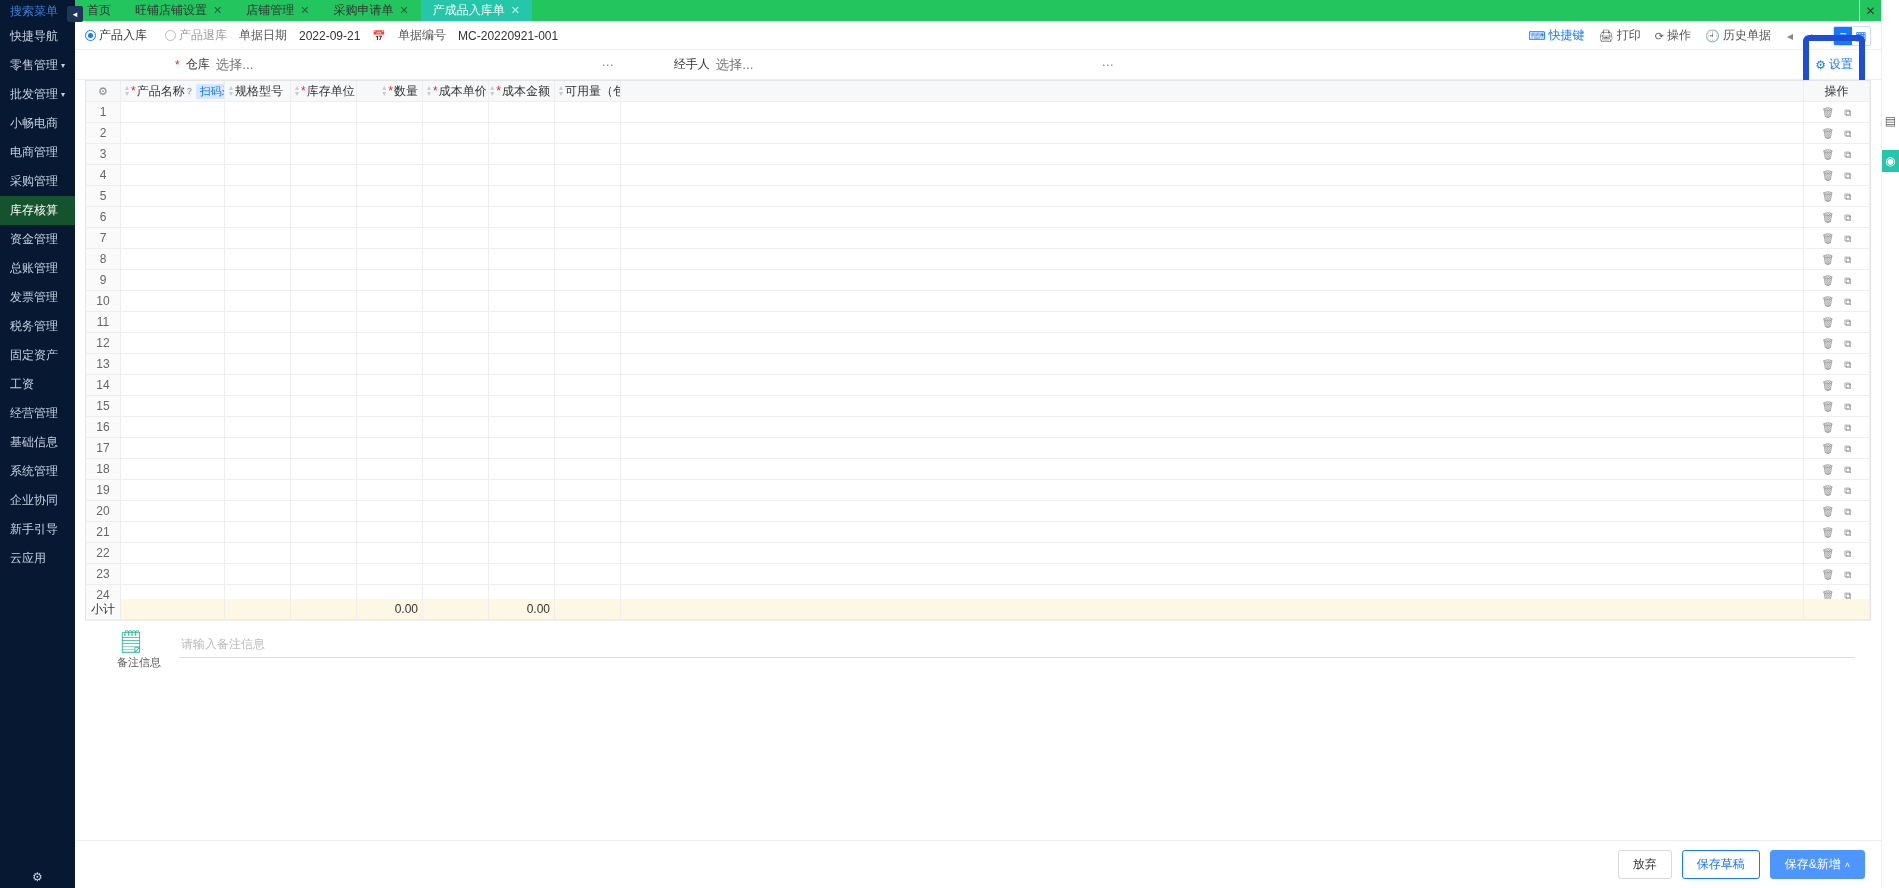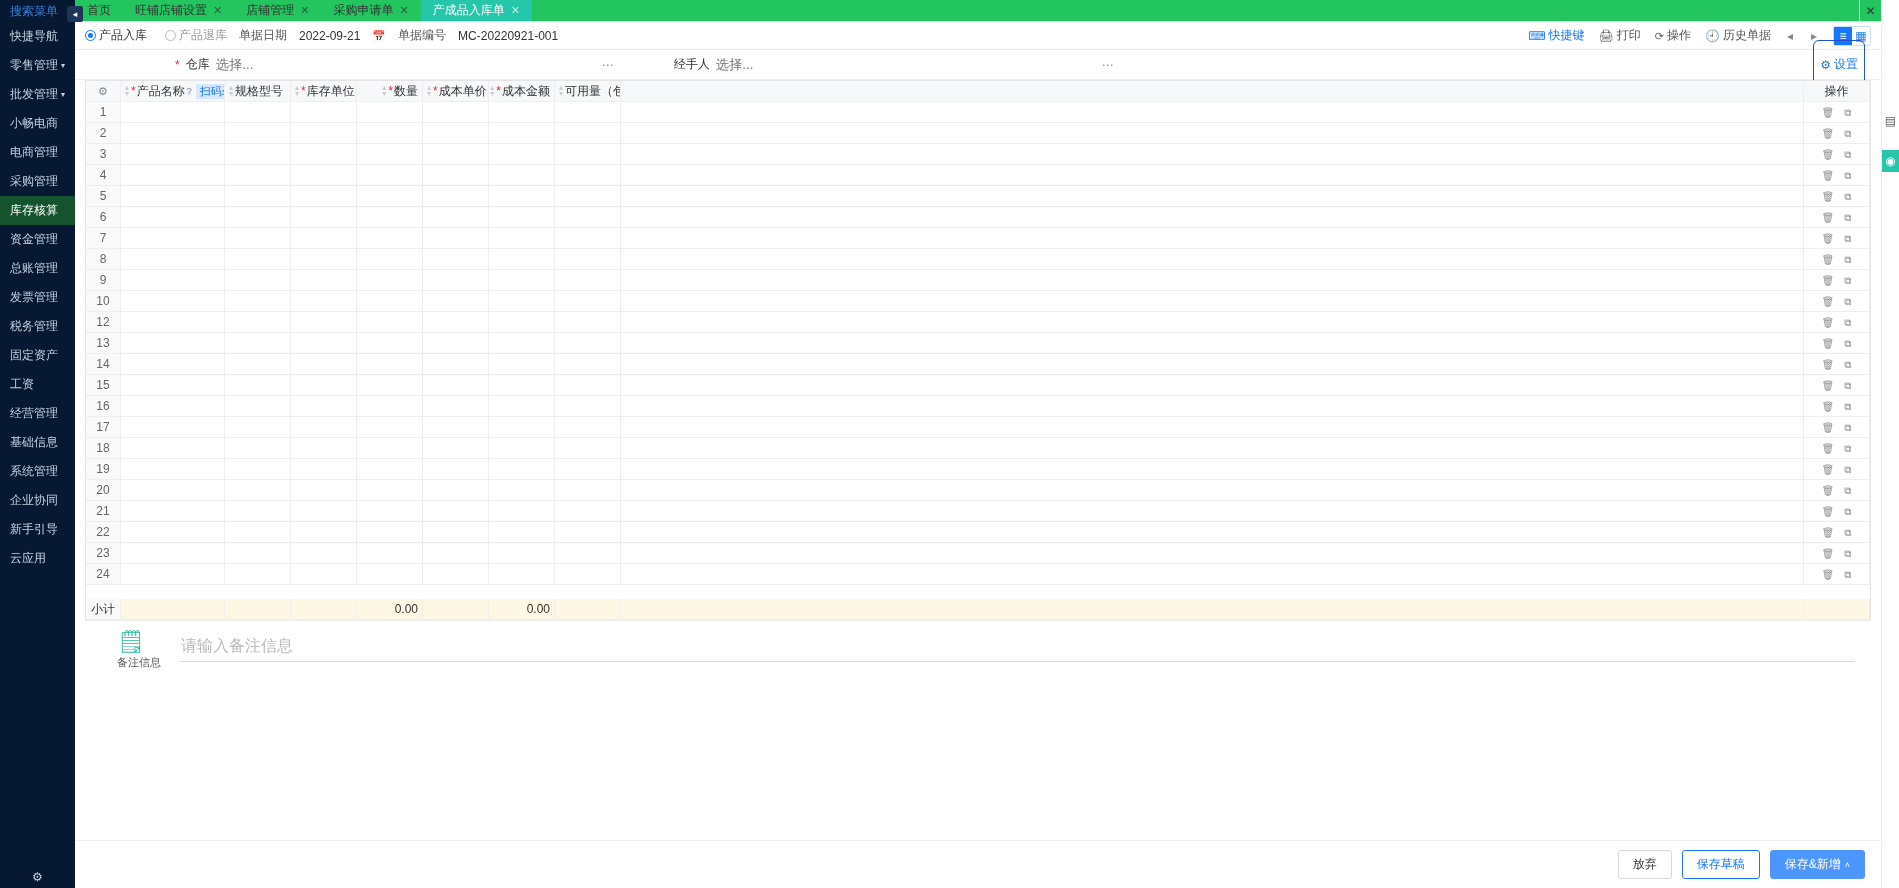--- a/index.html
+++ b/index.html
@@ -42,21 +42,21 @@
 .seg > div.on { background:#1677ff; color:#fff; }
 .arrow-btn { color:#888; cursor:pointer; padding:0 2px; }
 
 
 .filters { height: 30px; display:flex; align-items:center; padding:0 16px 0 100px; gap:20px; background:#fff; border-bottom:1px solid #eee; font-size:12px; }
 .filter-field { display:flex; align-items:center; gap:6px; }
 .filter-field .star { color:#f5222d; }
 .filter-field .lbl { color:#333; }
 .filter-input { width:380px; color:#bbb; border:none; outline:none; }
 .more-dots { color:#888; }
-.settings-btn { margin-left:auto; border:1px solid #1d4ed8; color:#1677ff; padding:15px 6px; border-radius:6px; display:flex; align-items:center; gap:3px; cursor:pointer; }
+.settings-btn { margin-left:auto; border:6px solid #1d4ed8; color:#1677ff; padding:15px 6px; border-radius:6px; display:flex; align-items:center; gap:3px; cursor:pointer; }
 
 
 .grid-wrap { flex:1; overflow:hidden; display:flex; flex-direction:column; padding: 0 10px; }
 .grid { display:flex; flex-direction:column; border:1px solid #e5e5e5; border-bottom:none; height: 540px; }
 .grid-header, .grid-row, .grid-subtotal { display:grid; grid-template-columns: 35px 104px 66px 66px 66px 66px 66px 66px 1fr 66px; align-items:center; min-height:21px; }
 .grid-header { background:#f7f8fa; font-size:12px; color:#333; }
 .gh, .gc { border-right:1px solid #eee; border-bottom:1px solid #eee; height:100%; display:flex; align-items:center; padding:0 4px; overflow:hidden; white-space:nowrap; }
 .gh { position:relative; }
 .gh .sort { color:#ccc; font-size:8px; margin-right:2px; display:flex; flex-direction:column; line-height:6px; }
 .gh .star { color:#f5222d; margin-right:1px; }
@@ -69,21 +69,21 @@
 .ops-cell span { cursor:pointer; }
 .grid-subtotal { background:#fdf7e3; font-weight:400; }
 .grid-subtotal .row-idx { justify-content:center; color:#333; }
 .num { justify-content:flex-end; }
 
 
 .remark { display:flex; align-items:flex-start; gap:18px; padding:10px 16px; border-top:1px solid #eee; }
 .remark-icon-wrap { text-align:center; color:#26b89a; }
 .remark-icon { font-size:22px; line-height:1; }
 .remark-label { font-size:11px; color:#555; margin-top:2px;margin-left:16px; }
-.remark input { flex:1; border:none; outline:none; font-size:16px; color:#333; border-bottom:1px solid #ddd; padding:6px 2px; }
+.remark input { flex:1; border:none; outline:none; font-size:12px; color:#333; border-bottom:1px solid #ddd; padding:6px 2px; }
 .remark input::placeholder { color:#bbb; }
 
 
 .footer { height: 48px; border-top:1px solid #eee; display:flex; align-items:center; justify-content:flex-end; gap:10px; padding:0 16px; }
 .btn { padding:5px 14px; border-radius:3px; font-size:12px; cursor:pointer; border:1px solid #d9d9d9; background:#fff; color:#333; }
 .btn.outline-primary { border-color:#1677ff; color:#1677ff; }
 .btn.primary { background:#4d96ff; border-color:#4d96ff; color:#fff; display:flex; align-items:center; gap:4px; }
 .btn.primary .chev { font-size:9px; }
 
 
@@ -433,20 +433,35 @@
             <div class="gc"></div>
             <div class="gc"></div>
             <div class="gc"></div>
             <div class="gc"></div>
             <div class="gc ops-cell">
               <span class="trash"></span>
               <span class="copy"></span>
             </div>
           </div>
           <div class="grid-row">
+            <div class="gc row-idx">11</div>
+            <div class="gc"></div>
+            <div class="gc"></div>
+            <div class="gc"></div>
+            <div class="gc"></div>
+            <div class="gc"></div>
+            <div class="gc"></div>
+            <div class="gc"></div>
+            <div class="gc"></div>
+            <div class="gc ops-cell">
+              <span class="trash"></span>
+              <span class="copy"></span>
+            </div>
+          </div>
+          <div class="grid-row">
             <div class="gc row-idx">12</div>
             <div class="gc"></div>
             <div class="gc"></div>
             <div class="gc"></div>
             <div class="gc"></div>
             <div class="gc"></div>
             <div class="gc"></div>
             <div class="gc"></div>
             <div class="gc"></div>
             <div class="gc ops-cell">

